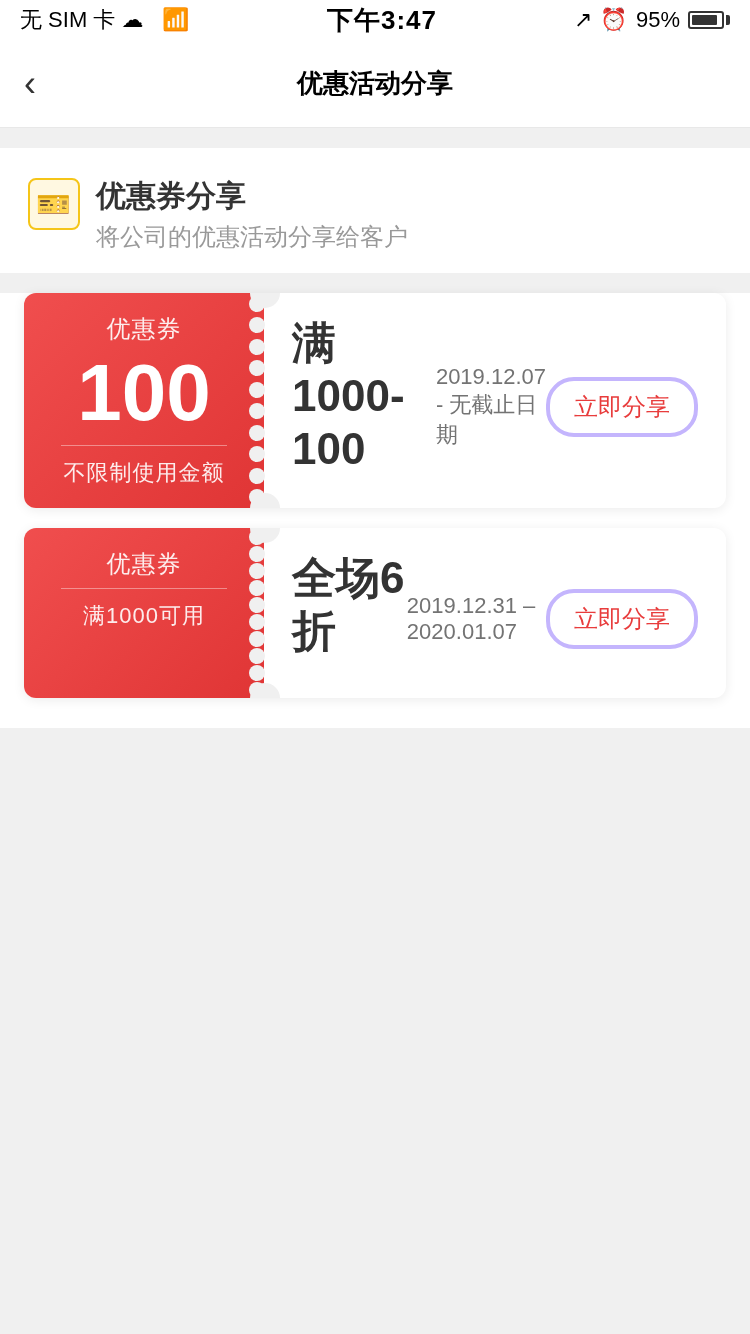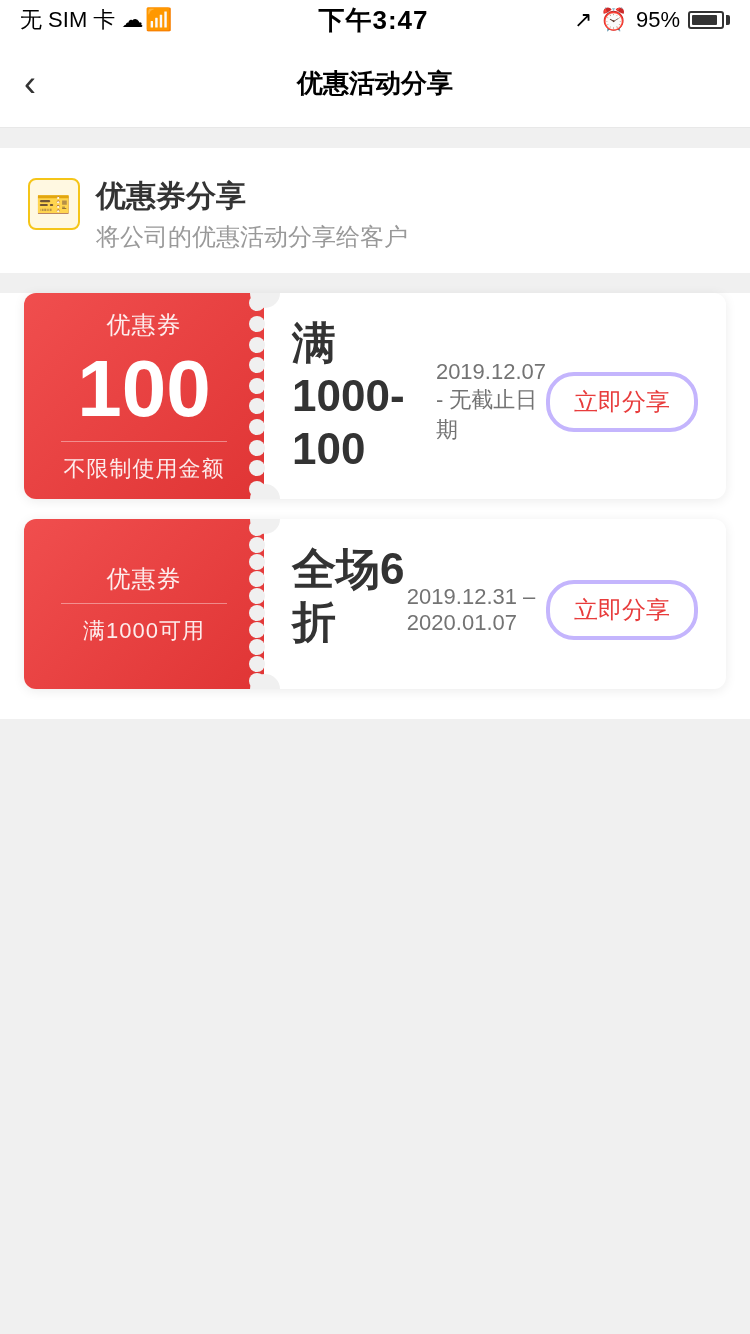--- a/index.html
+++ b/index.html
@@ -21,21 +21,21 @@
       display: flex;
       align-items: center;
       justify-content: space-between;
       padding: 0 20px;
       font-size: 24px;
       font-weight: 500;
     }
     .status-left {
       display: flex;
       align-items: center;
-      gap: 2px;
+      gap: 19px;
       font-size: 22px;
     }
     .status-center {
       font-size: 26px;
       font-weight: 600;
       letter-spacing: 1px;
     }
     .status-right {
       display: flex;
       align-items: center;
@@ -148,22 +148,21 @@
     }
 
     
     .coupon-left {
       width: 240px;
       background: #e83c3c;
       background: linear-gradient(135deg, #f04e4e 0%, #e03535 100%);
       display: flex;
       flex-direction: column;
       align-items: center;
-      justify-content: center;
-      padding: 3px 16px;
+      padding: 20px 16px;
       position: relative;
       flex-shrink: 0;
     }
 
     
     .coupon-left::before,
     .coupon-left::after {
       content: '';
       position: absolute;
       right: -16px;

